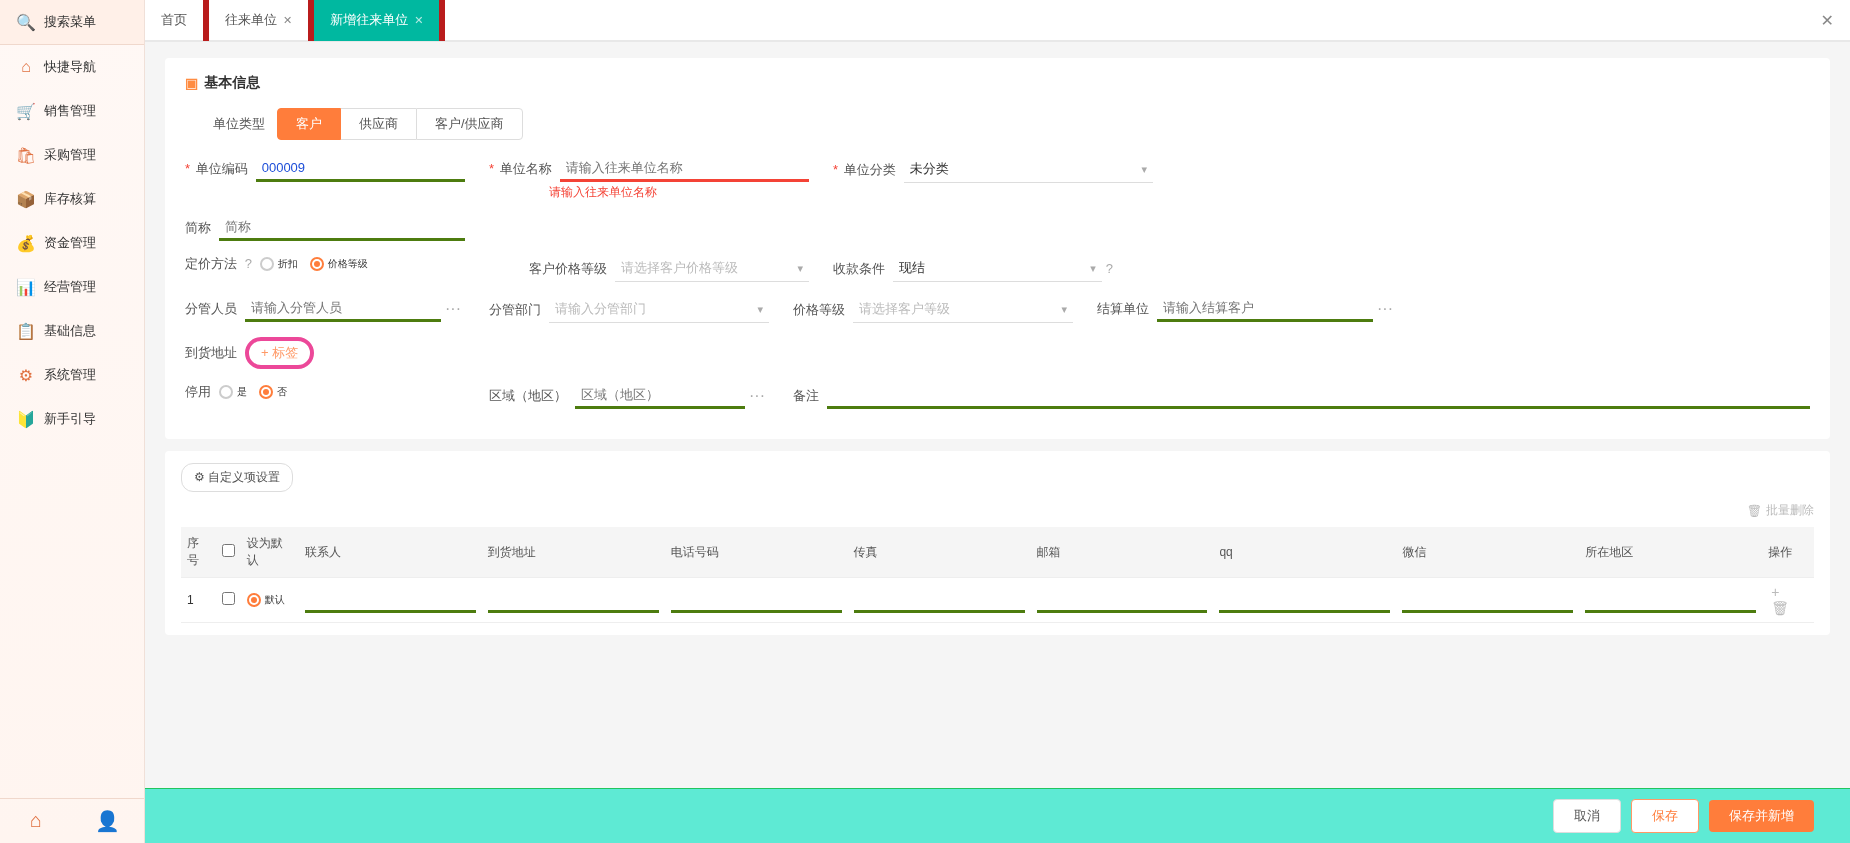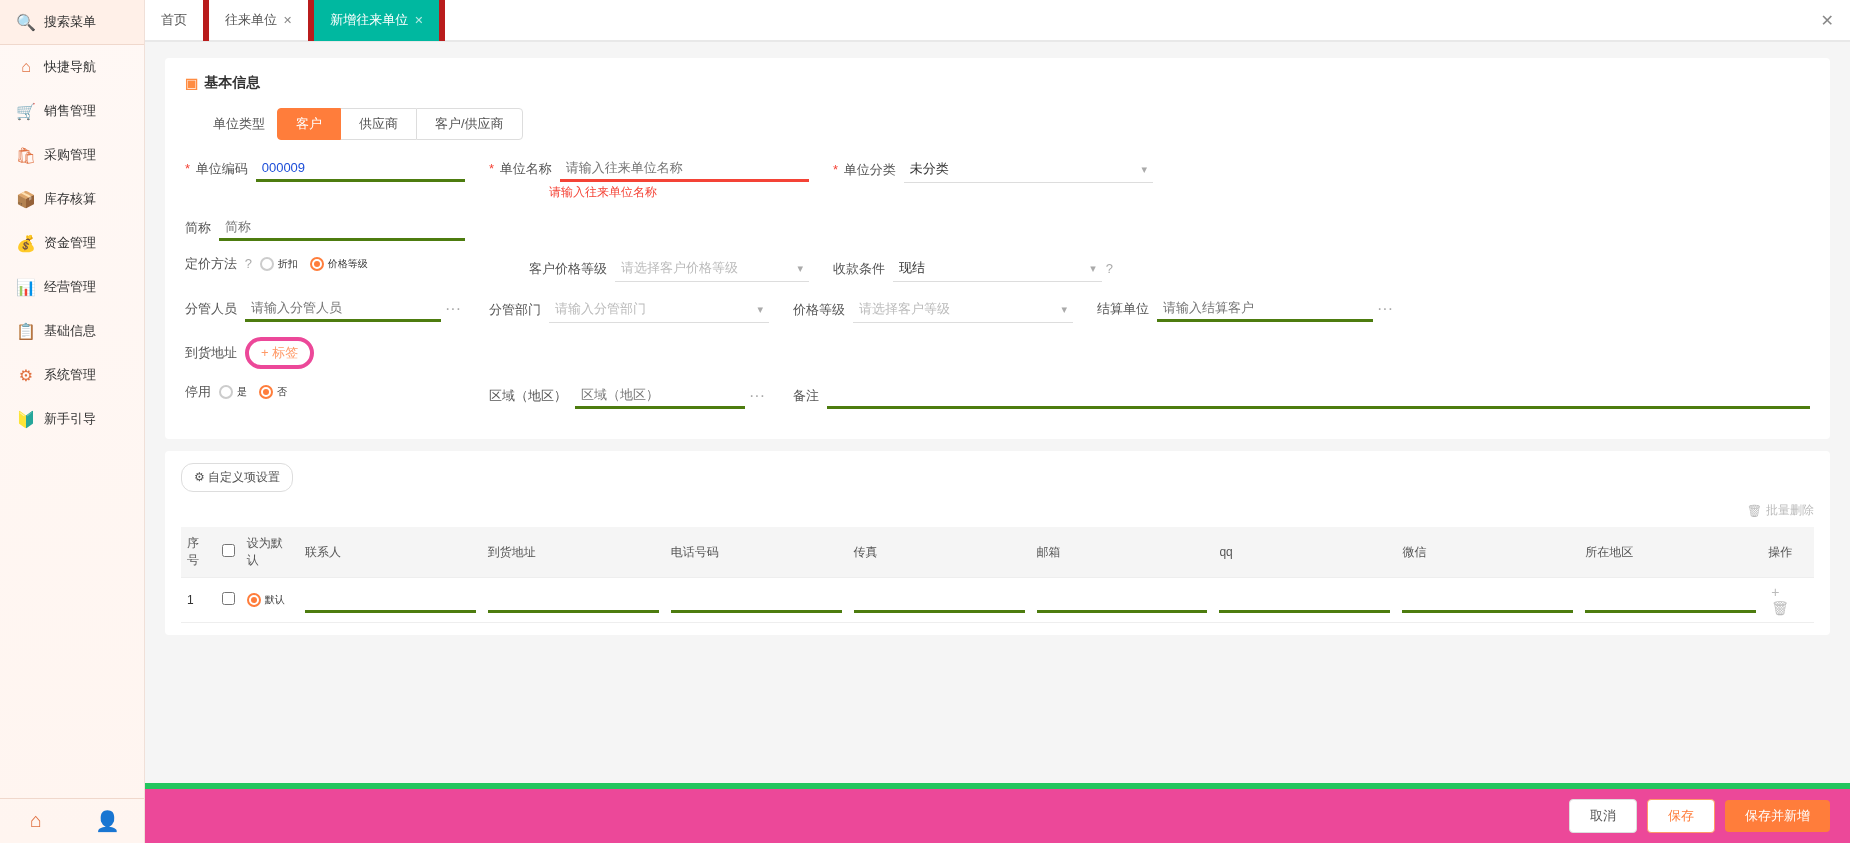--- a/index.html
+++ b/index.html
@@ -217,23 +217,23 @@
     td { padding: 6px 6px; border-bottom: 1px solid #eee; color: #333; }
     td input[type="checkbox"] { cursor: pointer; }
     .table-action-btn { color: #bbb; cursor: pointer; margin: 0 3px; font-size: 14px; }
 
     
     .bottom-bar {
       display: flex;
       justify-content: flex-end;
       align-items: center;
       gap: 10px;
-      padding: 10px 20px;
-      background: #ec4899;
-      border-top: 6px solid #22c55e;
+      padding: 10px 36px;
+      background: #5eead4;
+      border-top: 1px solid #22c55e;
       flex-shrink: 0;
     }
     .btn-cancel {
       padding: 7px 20px;
       border: 1px solid #ddd;
       background: #fff;
       color: #555;
       border-radius: 4px;
       cursor: pointer;
       font-size: 13px;

